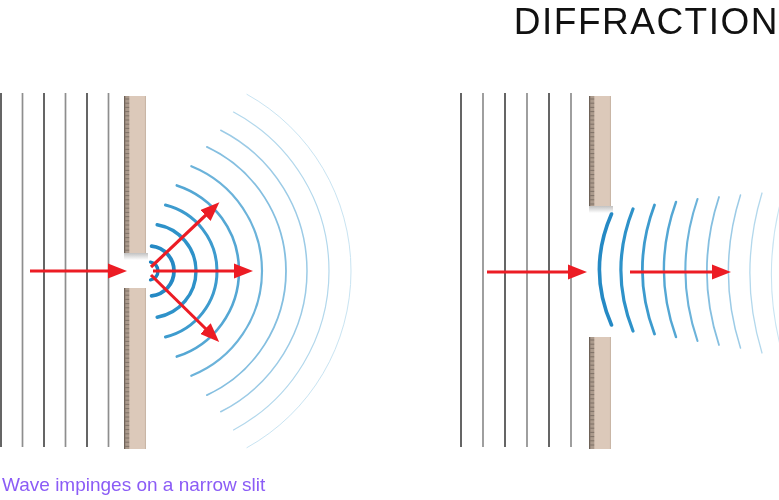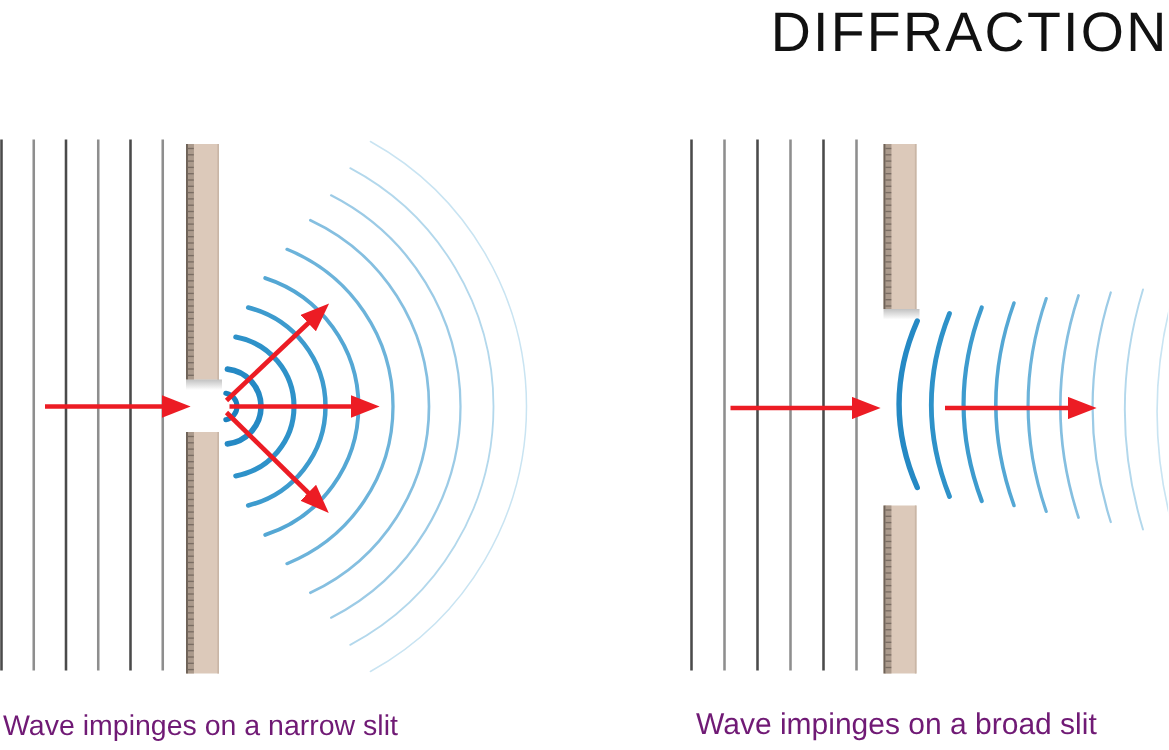--- a/index.html
+++ b/index.html
@@ -14,21 +14,21 @@
     position:absolute;
     top:1px;left:0;width:779px;
     text-align:right;
     font-size:37px;
     letter-spacing:1.5px;
     color:#111111;
     white-space:nowrap;
   }
   .caption{
     position:absolute;
-    color:#701a75;
+    color:#8b5cf6;
     white-space:nowrap;
   }
   .caption-left{left:2px;top:474px;font-size:19px;}
   .caption-right{left:464px;top:472px;font-size:20px;}
   svg.diagram{position:absolute;left:0;top:0;}
 </style>
 </head>
 <body>
 
 <div class="stage">
@@ -236,14 +236,13 @@
           <path d="M 719 197 C 703 245.84, 703 296.15999999999997, 719 345" fill="none" stroke="#85bfe0" stroke-width="1.8" stroke-linecap="round"></path>
           <path d="M 740.5 195 C 724.5 245.49, 724.5 297.51, 740.5 348" fill="none" stroke="#9ccbe6" stroke-width="1.5" stroke-linecap="round"></path>
           <path d="M 762 193 C 746 245.8, 746 300.2, 762 353" fill="none" stroke="#b3d8ec" stroke-width="1.3" stroke-linecap="round"></path>
           <path d="M 783.5 191 C 767.5 246.11, 767.5 302.89, 783.5 358" fill="none" stroke="#c9e4f2" stroke-width="1.1" stroke-linecap="round"></path>
         </g>
         <line x1="487" y1="272" x2="570" y2="272" stroke="#ec1c24" stroke-width="3.1" marker-end="url(#arrowhead)"></line>
         <line x1="630" y1="272" x2="714" y2="272" stroke="#ec1c24" stroke-width="3.1" marker-end="url(#arrowhead)"></line>
       </g>
     </svg>
   <div class="caption caption-left">Wave impinges on a narrow slit</div>
-  <div class="caption caption-right">Wave impinges on a broad slit</div>
 </div>
 
 </body></html>

